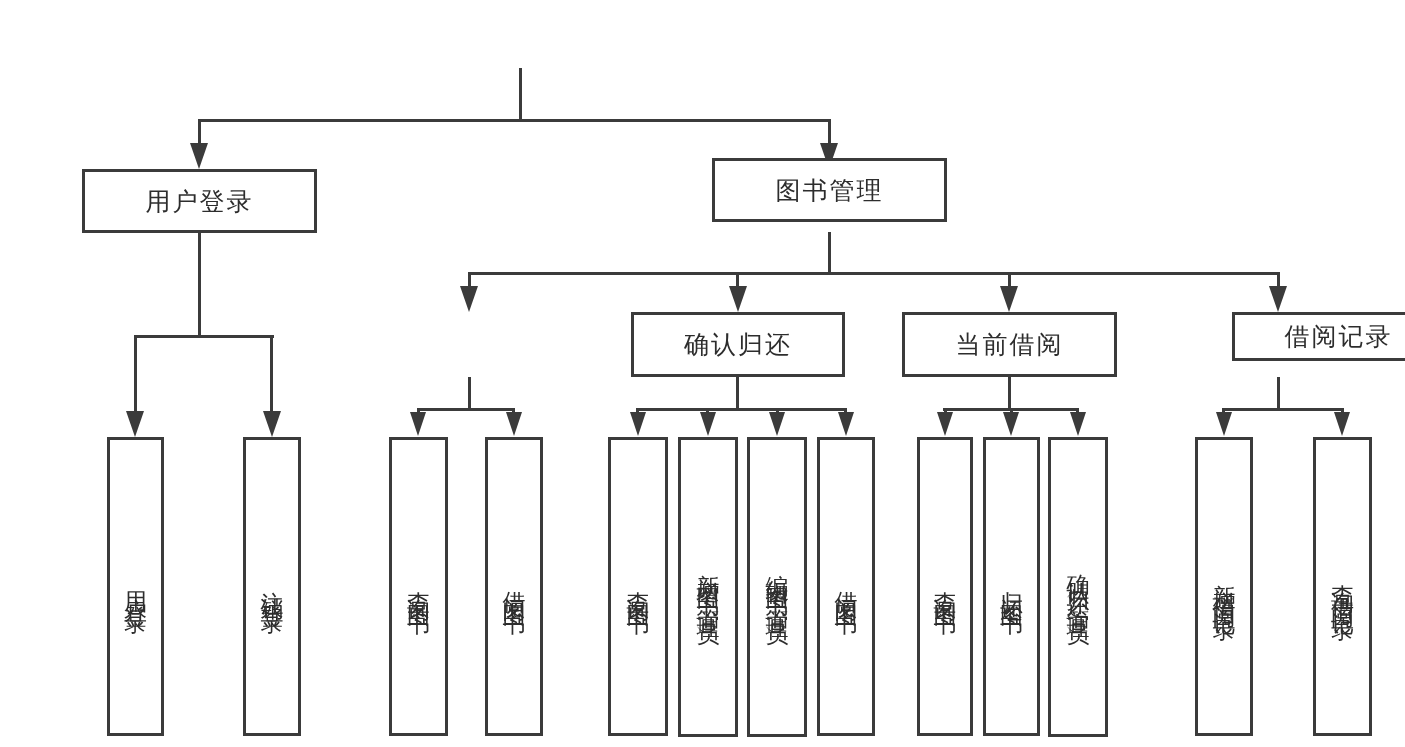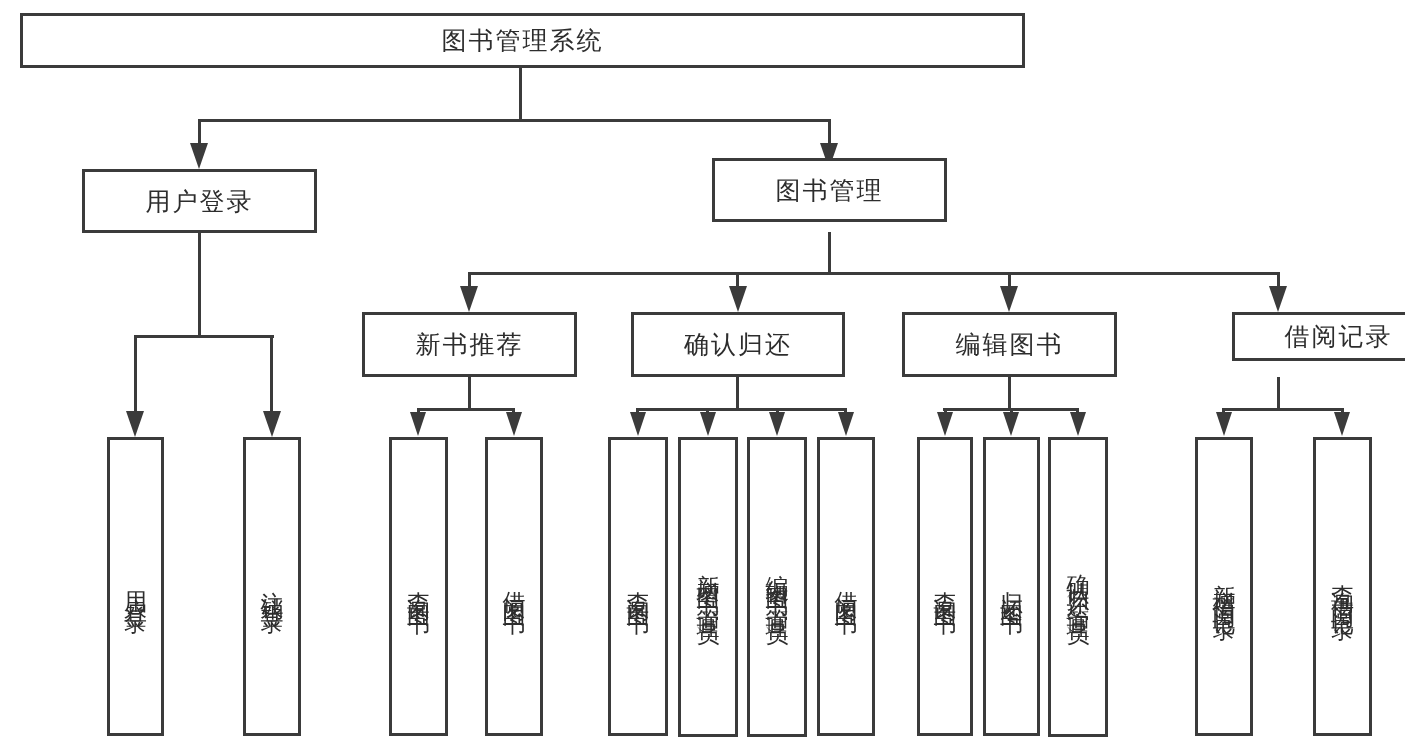--- a/index.html
+++ b/index.html
@@ -62,23 +62,20 @@
     letter-spacing: 1px;
     z-index: 10;
     white-space: nowrap;
   }
 </style>
 </head>
 <body>
 
 <div class="canvas">
 
-  <div class="box" style="left:20px; top:13px; width:1005px; height:55px;">
-    <span>图书管理系统</span>
-  </div>
 
   <div class="line" style="left:519px; top:68px; width:3px; height:52px;"></div>
   <div class="line" style="left:198px; top:119px; width:633px; height:3px;"></div>
   <div class="line" style="left:198px; top:119px; width:3px; height:27px;"></div>
   <div class="tri" style="left:190px; top:143px;"></div>
   <div class="line" style="left:828px; top:119px; width:3px; height:27px;"></div>
   <div class="tri" style="left:820px; top:143px;"></div>
 
   <div class="box" style="left:82px; top:169px; width:235px; height:64px;">
     <span>用户登录</span>
@@ -98,28 +95,25 @@
   <div class="line" style="left:468px; top:272px; width:812px; height:3px;"></div>
   <div class="line" style="left:468px;  top:272px; width:3px; height:16px;"></div>
   <div class="tri" style="left:460px;  top:286px;"></div>
   <div class="line" style="left:736px;  top:272px; width:3px; height:16px;"></div>
   <div class="tri" style="left:729px;  top:286px;"></div>
   <div class="line" style="left:1008px; top:272px; width:3px; height:16px;"></div>
   <div class="tri" style="left:1000px; top:286px;"></div>
   <div class="line" style="left:1277px; top:272px; width:3px; height:16px;"></div>
   <div class="tri" style="left:1269px; top:286px;"></div>
 
-  <div class="box" style="left:362px; top:312px; width:215px; height:65px;">
-    <span>新书推荐</span>
-  </div>
   <div class="box" style="left:631px; top:312px; width:214px; height:65px;">
     <span>确认归还</span>
   </div>
   <div class="box" style="left:902px; top:312px; width:215px; height:65px;">
-    <span>编辑图书</span>
+    <span>当前借阅</span>
   </div>
   <div class="box" style="left:1232px; top:312px; width:213px; height:49px;">
     <span>借阅记录</span>
   </div>
 
   <div class="line" style="left:468px; top:377px; width:3px; height:34px;"></div>
   <div class="line" style="left:417px; top:408px; width:98px; height:3px;"></div>
   <div class="line" style="left:417px; top:408px; width:3px; height:6px;"></div>
   <div class="tri sm" style="left:410px; top:412px;"></div>
   <div class="line" style="left:512px; top:408px; width:3px; height:6px;"></div>

